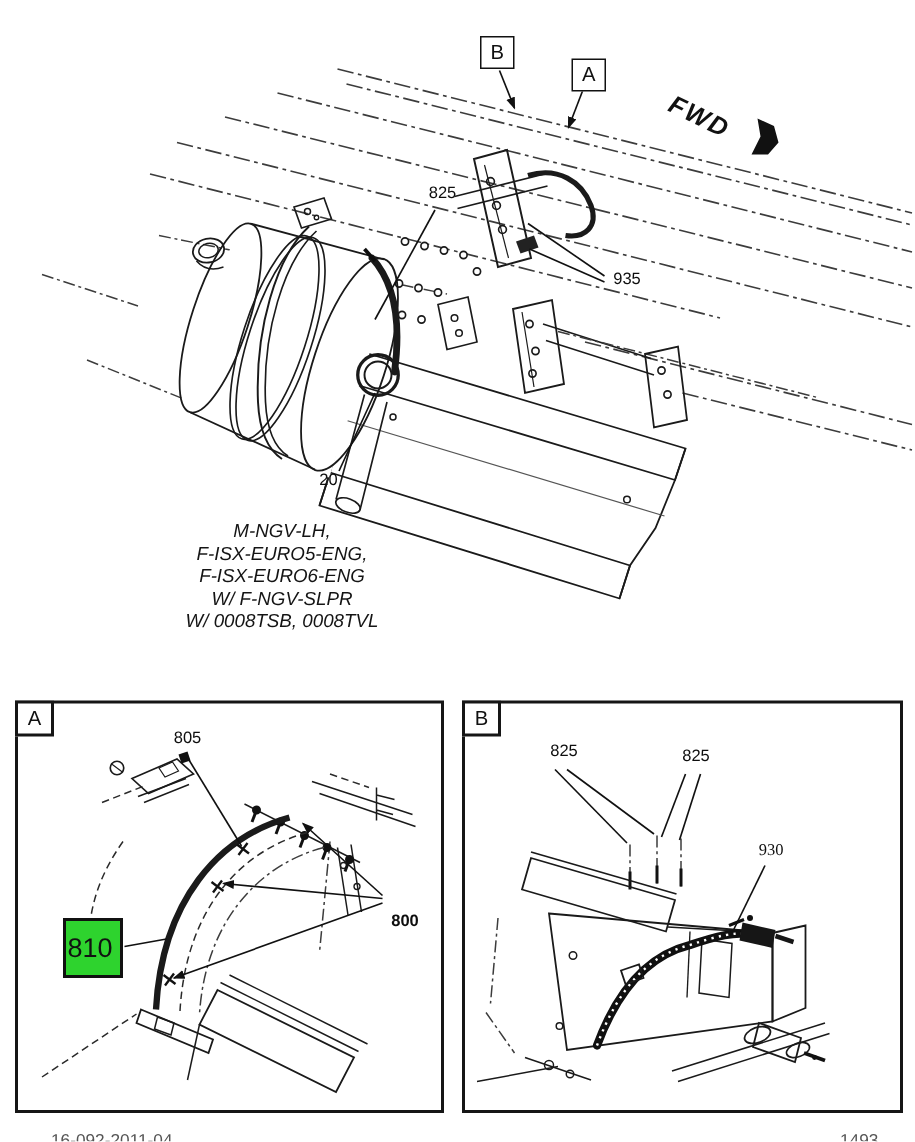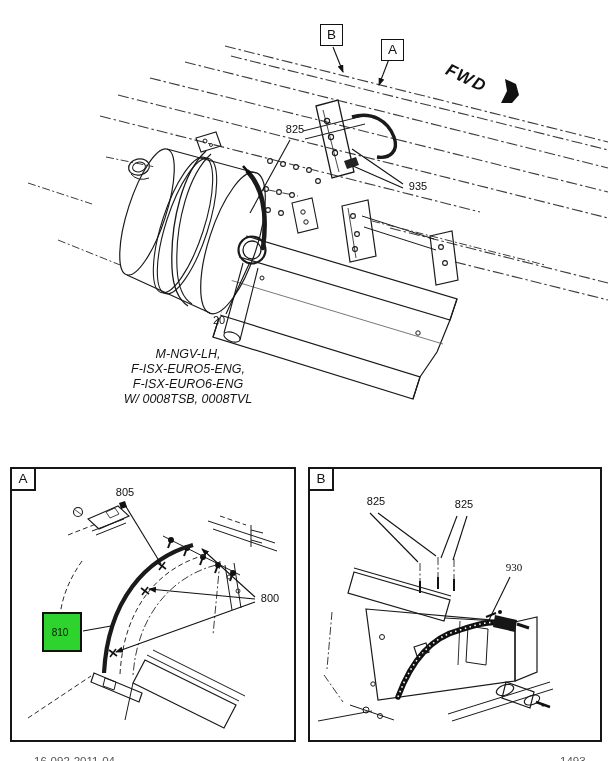--- a/index.html
+++ b/index.html
@@ -19,21 +19,21 @@
   .corner{position:absolute;left:-2px;top:-2px;width:22px;height:20px;border:2px solid #161616;
           background:#fff;display:flex;align-items:center;justify-content:center;
           font-size:13.5px;line-height:1;z-index:5;}
   #fwd{position:absolute;left:451px;top:60px;font-size:17px;font-weight:bold;font-style:italic;
        letter-spacing:1.5px;transform:rotate(26deg);transform-origin:left top;}
   #note{position:absolute;left:88px;top:347px;width:200px;text-align:center;
         font-size:12.5px;line-height:15px;color:#141414;font-style:italic;}
   #note span{display:block;}
   #hl-810{position:absolute;left:30px;top:143px;width:40px;height:40px;border:2px solid #111;
           background:#2ed32e;display:flex;align-items:center;justify-content:center;
-          font-size:10px;padding-right:4px;box-sizing:border-box;z-index:4;}
+          font-size:18px;padding-right:4px;box-sizing:border-box;z-index:4;}
   .footnote{position:absolute;top:756px;font-size:11.5px;color:#555;line-height:1;}
   #foot-l{left:34px;}
   #foot-r{left:560px;}
 </style>
 </head>
 <body>
 
 <div class="page">
 
   <svg id="main-art" width="610" height="465" viewBox="0 0 610 465">
@@ -159,20 +159,21 @@
   <div id="fwd">FWD</div>
 
   <span class="plabel" style="left:295px;top:124px;">825</span>
   <span class="plabel" style="left:418px;top:181px;">935</span>
   <span class="plabel" style="left:219px;top:315px;">20</span>
 
   <div id="note">
     <span>M-NGV-LH,</span>
     <span>F-ISX-EURO5-ENG,</span>
     <span>F-ISX-EURO6-ENG</span>
+    <span>W/ F-NGV-SLPR</span>
     <span>W/ 0008TSB, 0008TVL</span>
   </div>
 
   <div class="detail-box" id="box-a" style="left:10px;top:467px;">
     <svg width="278" height="267" viewBox="0 0 278 267">
       <defs>
         <pattern id="dpA" width="6.5" height="4.6" patternUnits="userSpaceOnUse" patternTransform="rotate(25)">
           <circle cx="2" cy="2.2" r="1.5" fill="none" stroke="#2b2b2b" stroke-width="0.8"></circle>
         </pattern>
         <marker id="ahA" markerWidth="9" markerHeight="8" refX="7" refY="3" orient="auto" markerUnits="userSpaceOnUse">
@@ -245,21 +246,21 @@
         <line x1="113" y1="36" x2="149" y2="95"></line>
         <line x1="243" y1="128" x2="190" y2="80" marker-end="url(#ahA)"></line>
         <line x1="243" y1="130" x2="137" y2="120" marker-end="url(#ahA)"></line>
         <line x1="243" y1="133" x2="104" y2="183" marker-end="url(#ahA)"></line>
         <line x1="71" y1="162" x2="99" y2="157"></line>
       </g>
     </svg>
 
     <div class="corner">A</div>
     <span class="plabel" style="left:113px;top:18px;">805</span>
-    <span class="plabel" style="left:258px;top:124px;">800</span>
+    <span class="plabel" style="left:258px;top:140px;font-weight:bold;">800</span>
     <div id="hl-810">810</div>
   </div>
 
   <div class="detail-box" id="box-b" style="left:308px;top:467px;">
     <svg width="286" height="267" viewBox="0 0 286 267">
       <defs>
         <pattern id="dpB" width="6.5" height="4.6" patternUnits="userSpaceOnUse" patternTransform="rotate(17)">
           <circle cx="2" cy="2.2" r="1.5" fill="none" stroke="#2b2b2b" stroke-width="0.8"></circle>
         </pattern>
       </defs>

